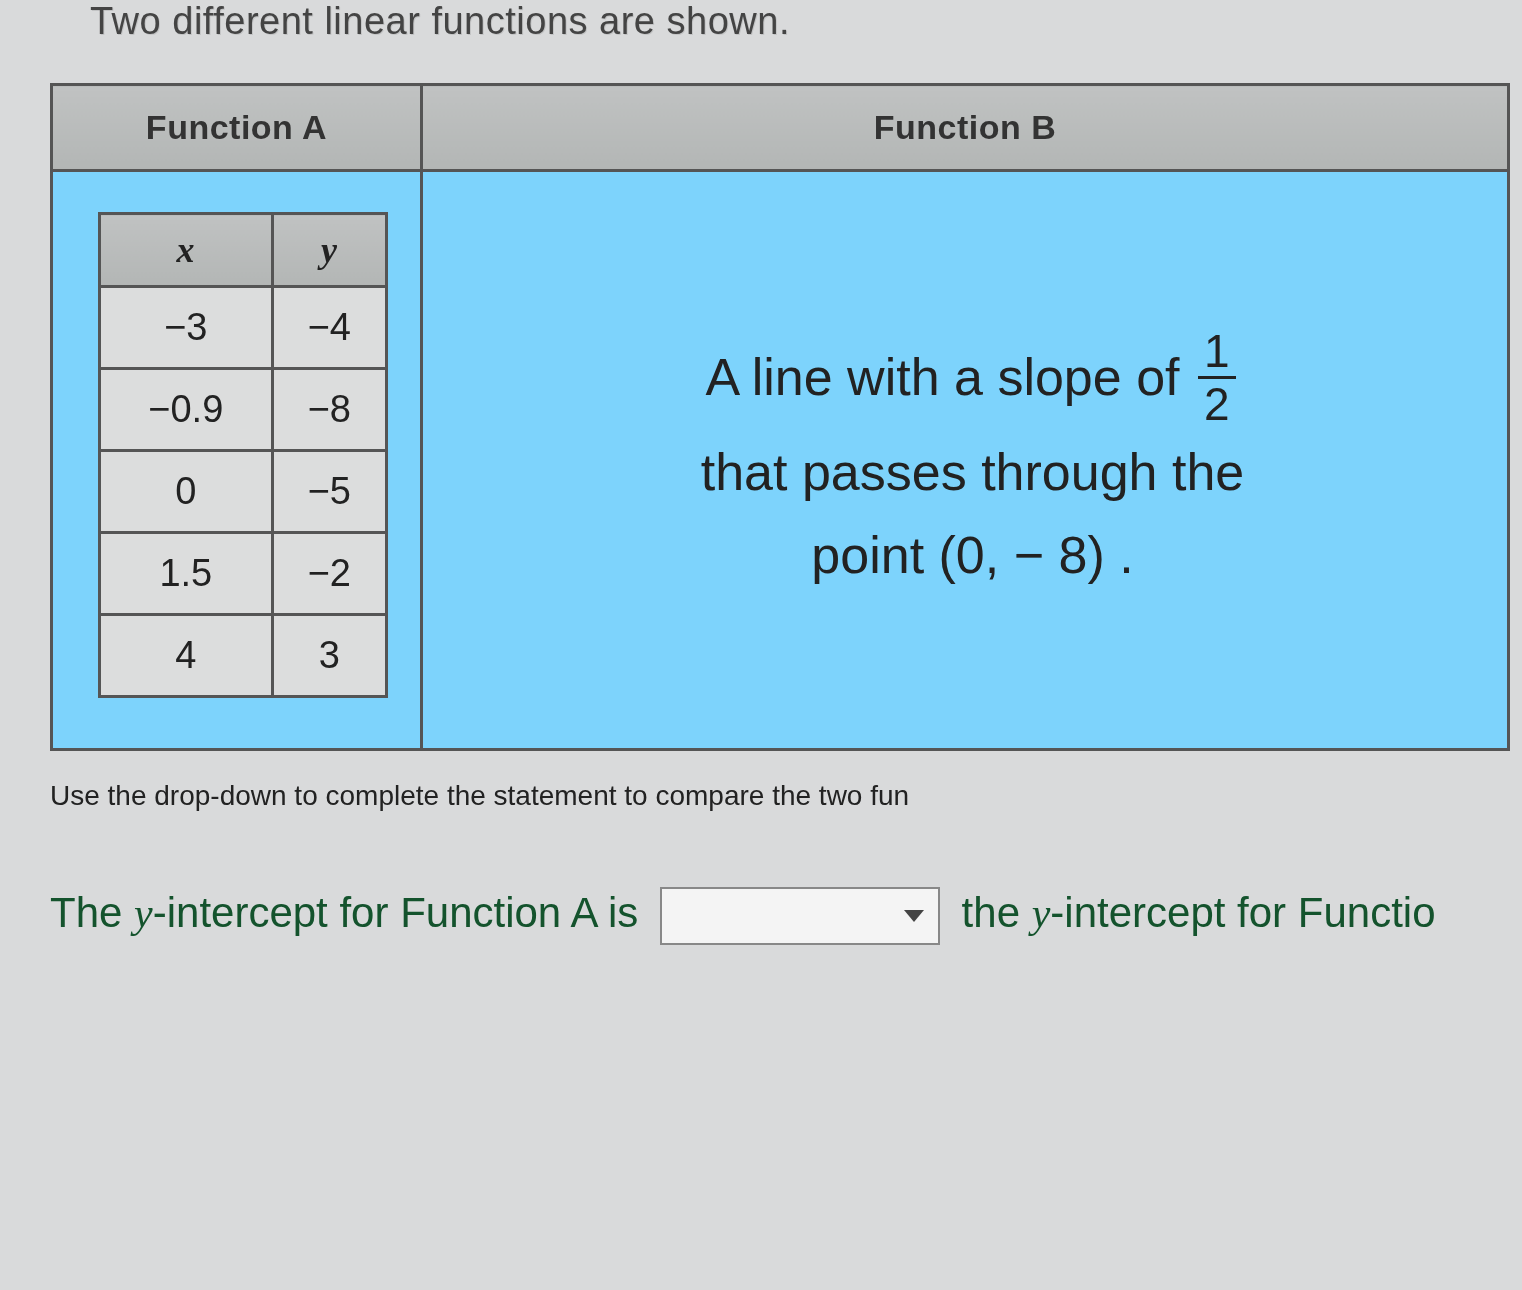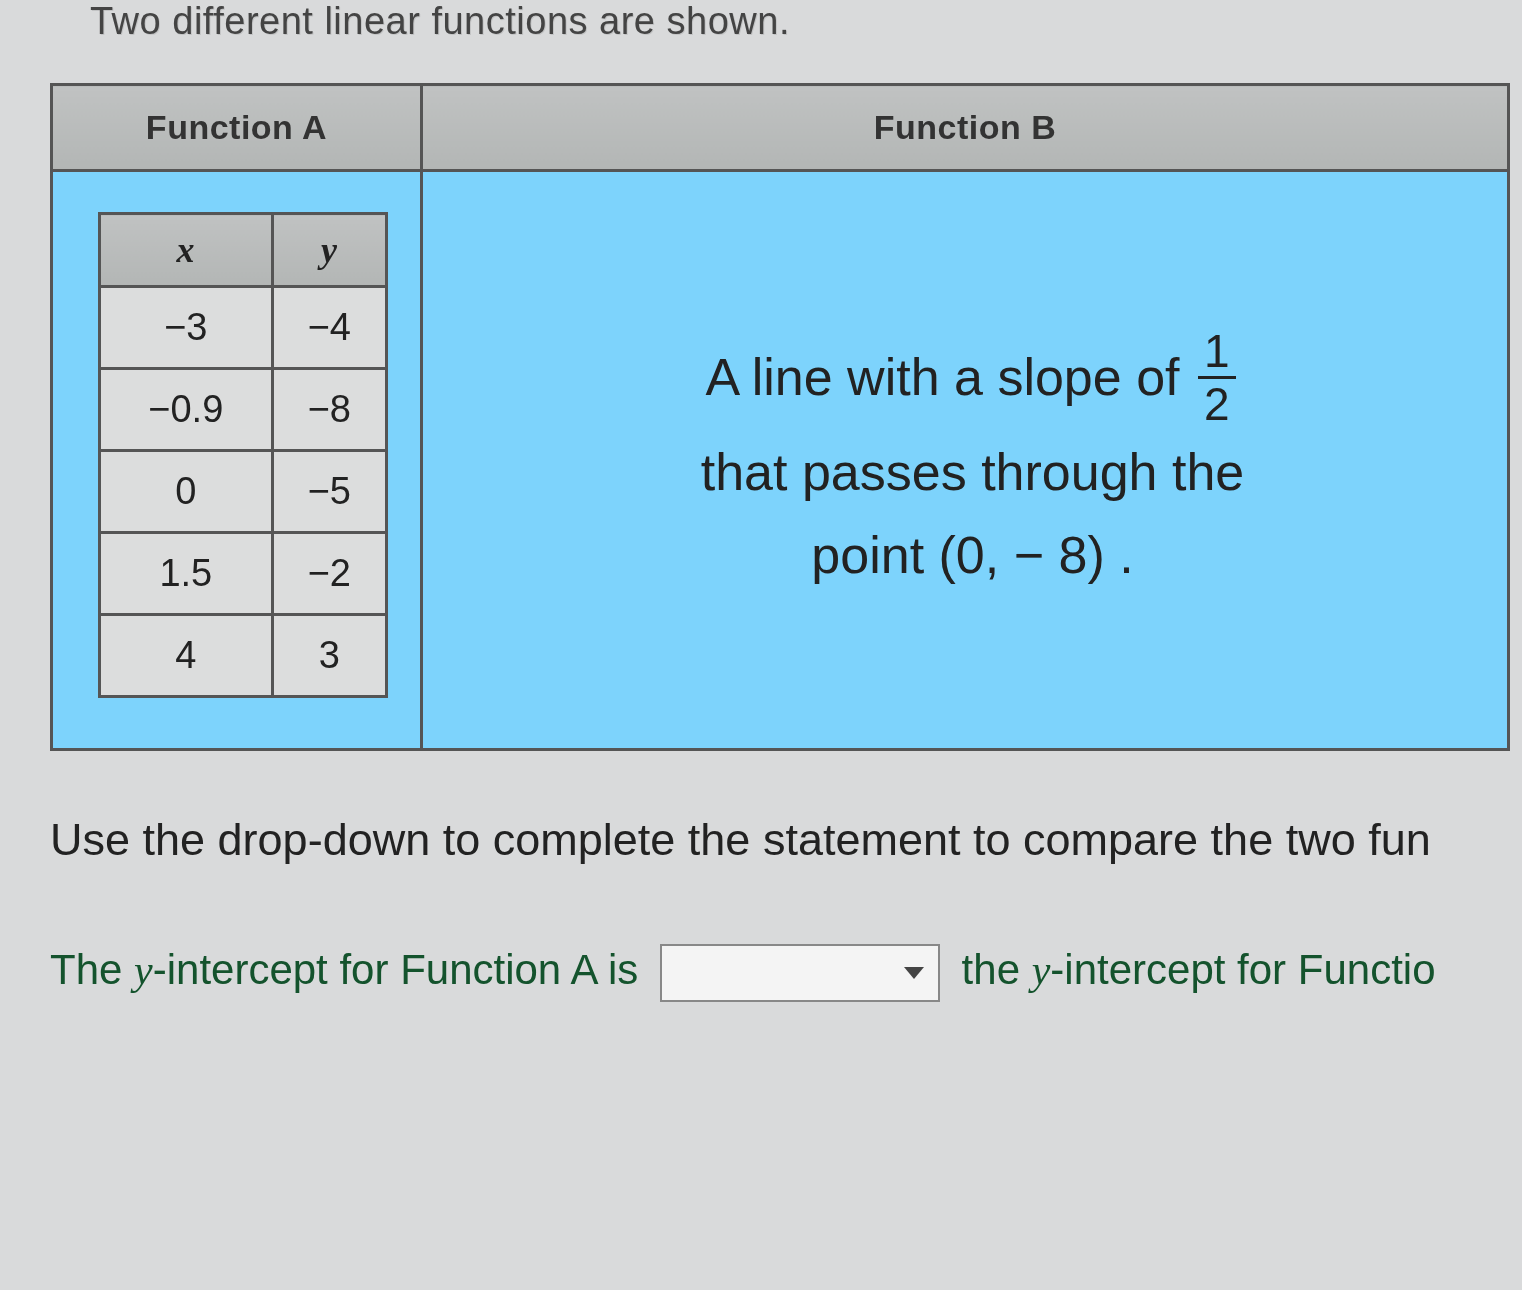--- a/index.html
+++ b/index.html
@@ -101,23 +101,23 @@
   .fraction .num {
     display: block;
     border-bottom: 3px solid #222;
     padding: 0 6px 2px 6px;
   }
   .fraction .den {
     display: block;
     padding: 2px 6px 0 6px;
   }
   .below-text {
-    font-size: 45px;
+    font-size: 28px;
     color: #222;
-    margin: 55px 0 0 0;
+    margin: 24px 0 0 0;
     line-height: 1.5;
     white-space: nowrap;
   }
   .answer-line {
     margin-top: 70px;
     font-size: 42px;
     color: #14532d;
     white-space: nowrap;
   }
   .y-var {

